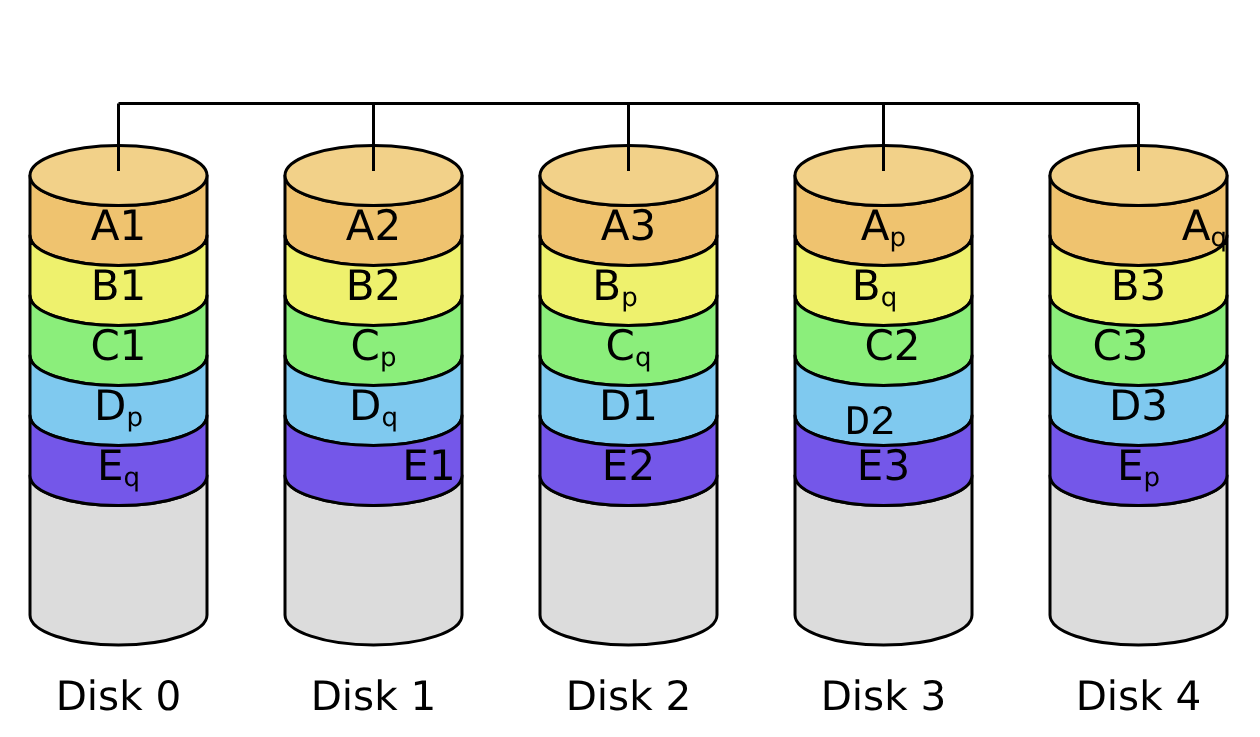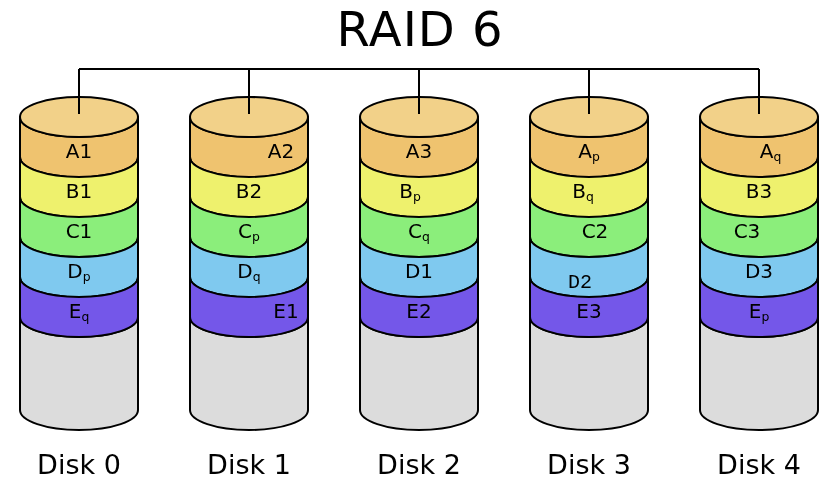--- a/index.html
+++ b/index.html
@@ -7,36 +7,35 @@
     position:relative;width:840px;height:491px;background:#ffffff;
     font-family:"DejaVu Sans","Liberation Sans",sans-serif;color:#000;
     overflow:hidden;
   }
   .title{
     position:absolute;top:1px;left:0;width:840px;text-align:center;
     font-size:48px;line-height:56px;font-weight:400;letter-spacing:1px;
   }
   #shapes{position:absolute;top:0;left:0;}
   .block-label{
-    position:absolute;text-align:center;font-size:20px;line-height:34px;
+    position:absolute;text-align:center;font-size:28px;line-height:34px;
     white-space:nowrap;
   }
   .block-label sub{
     font-size:0.62em;vertical-align:-0.22em;line-height:0;
   }
   .disk-label{
     position:absolute;text-align:center;font-size:27px;line-height:32px;
     white-space:nowrap;
   }
 </style>
 </head>
 <body>
 
 <div class="stage">
-  <div class="title">RAID 6</div>
   <svg id="shapes" width="840" height="491" viewBox="0 0 840 491">
       <path d="M 20 317 A 59 20 0 0 0 138 317 L 138 410 A 59 20 0 0 1 20 410 Z" fill="#DCDCDC" stroke="#000000" stroke-width="2" stroke-linejoin="round"></path>
       <path d="M 20 117 A 59 20 0 0 0 138 117 L 138 157 A 59 20 0 0 1 20 157 Z" fill="#EFC36F" stroke="#000000" stroke-width="2" stroke-linejoin="round"></path>
       <path d="M 20 157 A 59 20 0 0 0 138 157 L 138 197 A 59 20 0 0 1 20 197 Z" fill="#EEF16D" stroke="#000000" stroke-width="2" stroke-linejoin="round"></path>
       <path d="M 20 197 A 59 20 0 0 0 138 197 L 138 237 A 59 20 0 0 1 20 237 Z" fill="#8BEE7B" stroke="#000000" stroke-width="2" stroke-linejoin="round"></path>
       <path d="M 20 237 A 59 20 0 0 0 138 237 L 138 277 A 59 20 0 0 1 20 277 Z" fill="#7FC9EF" stroke="#000000" stroke-width="2" stroke-linejoin="round"></path>
       <path d="M 20 277 A 59 20 0 0 0 138 277 L 138 317 A 59 20 0 0 1 20 317 Z" fill="#7457E9" stroke="#000000" stroke-width="2" stroke-linejoin="round"></path>
       <ellipse cx="79" cy="117" rx="59" ry="20" fill="#F2D189" stroke="#000000" stroke-width="2"></ellipse>
       <line x1="79" y1="69" x2="79" y2="114" stroke="#000000" stroke-width="2"></line>
       <path d="M 190 317 A 59 20 0 0 0 308 317 L 308 410 A 59 20 0 0 1 190 410 Z" fill="#DCDCDC" stroke="#000000" stroke-width="2" stroke-linejoin="round"></path>
@@ -73,38 +72,38 @@
       <line x1="759" y1="69" x2="759" y2="114" stroke="#000000" stroke-width="2"></line>
       <line x1="79" y1="69" x2="759" y2="69" stroke="#000000" stroke-width="2"></line>
     </svg>
   <div id="labels">
       <div class="block-label" style="left: 20px; top: 134px; width: 118px;"><span>A1</span></div>
       <div class="block-label" style="left: 20px; top: 174px; width: 118px;"><span>B1</span></div>
       <div class="block-label" style="left: 20px; top: 214px; width: 118px;"><span>C1</span></div>
       <div class="block-label" style="left: 20px; top: 254px; width: 118px;"><span>D</span><sub>p</sub></div>
       <div class="block-label" style="left: 20px; top: 294px; width: 118px;"><span>E</span><sub>q</sub></div>
       <div class="disk-label" style="left: -1px; top: 449px; width: 160px;">Disk 0</div>
-      <div class="block-label" style="left: 190px; top: 134px; width: 118px; padding-left: 32px;"><span>A2</span></div>
+      <div class="block-label" style="left: 190px; top: 134px; width: 118px;"><span>A2</span></div>
       <div class="block-label" style="left: 190px; top: 174px; width: 118px;"><span>B2</span></div>
       <div class="block-label" style="left: 190px; top: 214px; width: 118px;"><span>C</span><sub>p</sub></div>
       <div class="block-label" style="left: 190px; top: 254px; width: 118px;"><span>D</span><sub>q</sub></div>
       <div class="block-label" style="left: 190px; top: 294px; width: 118px; padding-left: 37px;"><span>E1</span></div>
       <div class="disk-label" style="left: 169px; top: 449px; width: 160px;">Disk 1</div>
       <div class="block-label" style="left: 360px; top: 134px; width: 118px;"><span>A3</span></div>
       <div class="block-label" style="left: 360px; top: 174px; width: 100px;"><span>B</span><sub>p</sub></div>
       <div class="block-label" style="left: 360px; top: 214px; width: 118px;"><span>C</span><sub>q</sub></div>
       <div class="block-label" style="left: 360px; top: 254px; width: 118px;"><span>D1</span></div>
       <div class="block-label" style="left: 360px; top: 294px; width: 118px;"><span>E2</span></div>
       <div class="disk-label" style="left: 339px; top: 449px; width: 160px;">Disk 2</div>
       <div class="block-label" style="left: 530px; top: 134px; width: 118px;"><span>A</span><sub>p</sub></div>
       <div class="block-label" style="left: 530px; top: 174px; width: 106px;"><span>B</span><sub>q</sub></div>
       <div class="block-label" style="left: 530px; top: 214px; width: 130px;"><span>C2</span></div>
       <div class="block-label" style="left: 530px; top: 266px; width: 100px; font-family: Liberation Mono, monospace;"><span>D2</span></div>
       <div class="block-label" style="left: 530px; top: 294px; width: 118px;"><span>E3</span></div>
       <div class="disk-label" style="left: 509px; top: 449px; width: 160px;">Disk 3</div>
-      <div class="block-label" style="left: 700px; top: 134px; width: 141px;"><span>A</span><sub>q</sub></div>
+      <div class="block-label" style="left: 700px; top: 134px; width: 118px; text-align: right;"><span>A</span><sub>q</sub></div>
       <div class="block-label" style="left: 700px; top: 174px; width: 118px;"><span>B3</span></div>
       <div class="block-label" style="left: 700px; top: 214px; width: 94px;"><span>C3</span></div>
       <div class="block-label" style="left: 700px; top: 254px; width: 118px;"><span>D3</span></div>
       <div class="block-label" style="left: 700px; top: 294px; width: 118px;"><span>E</span><sub>p</sub></div>
       <div class="disk-label" style="left: 679px; top: 449px; width: 160px;">Disk 4</div>
     </div>
 </div>
 
 </body></html>

